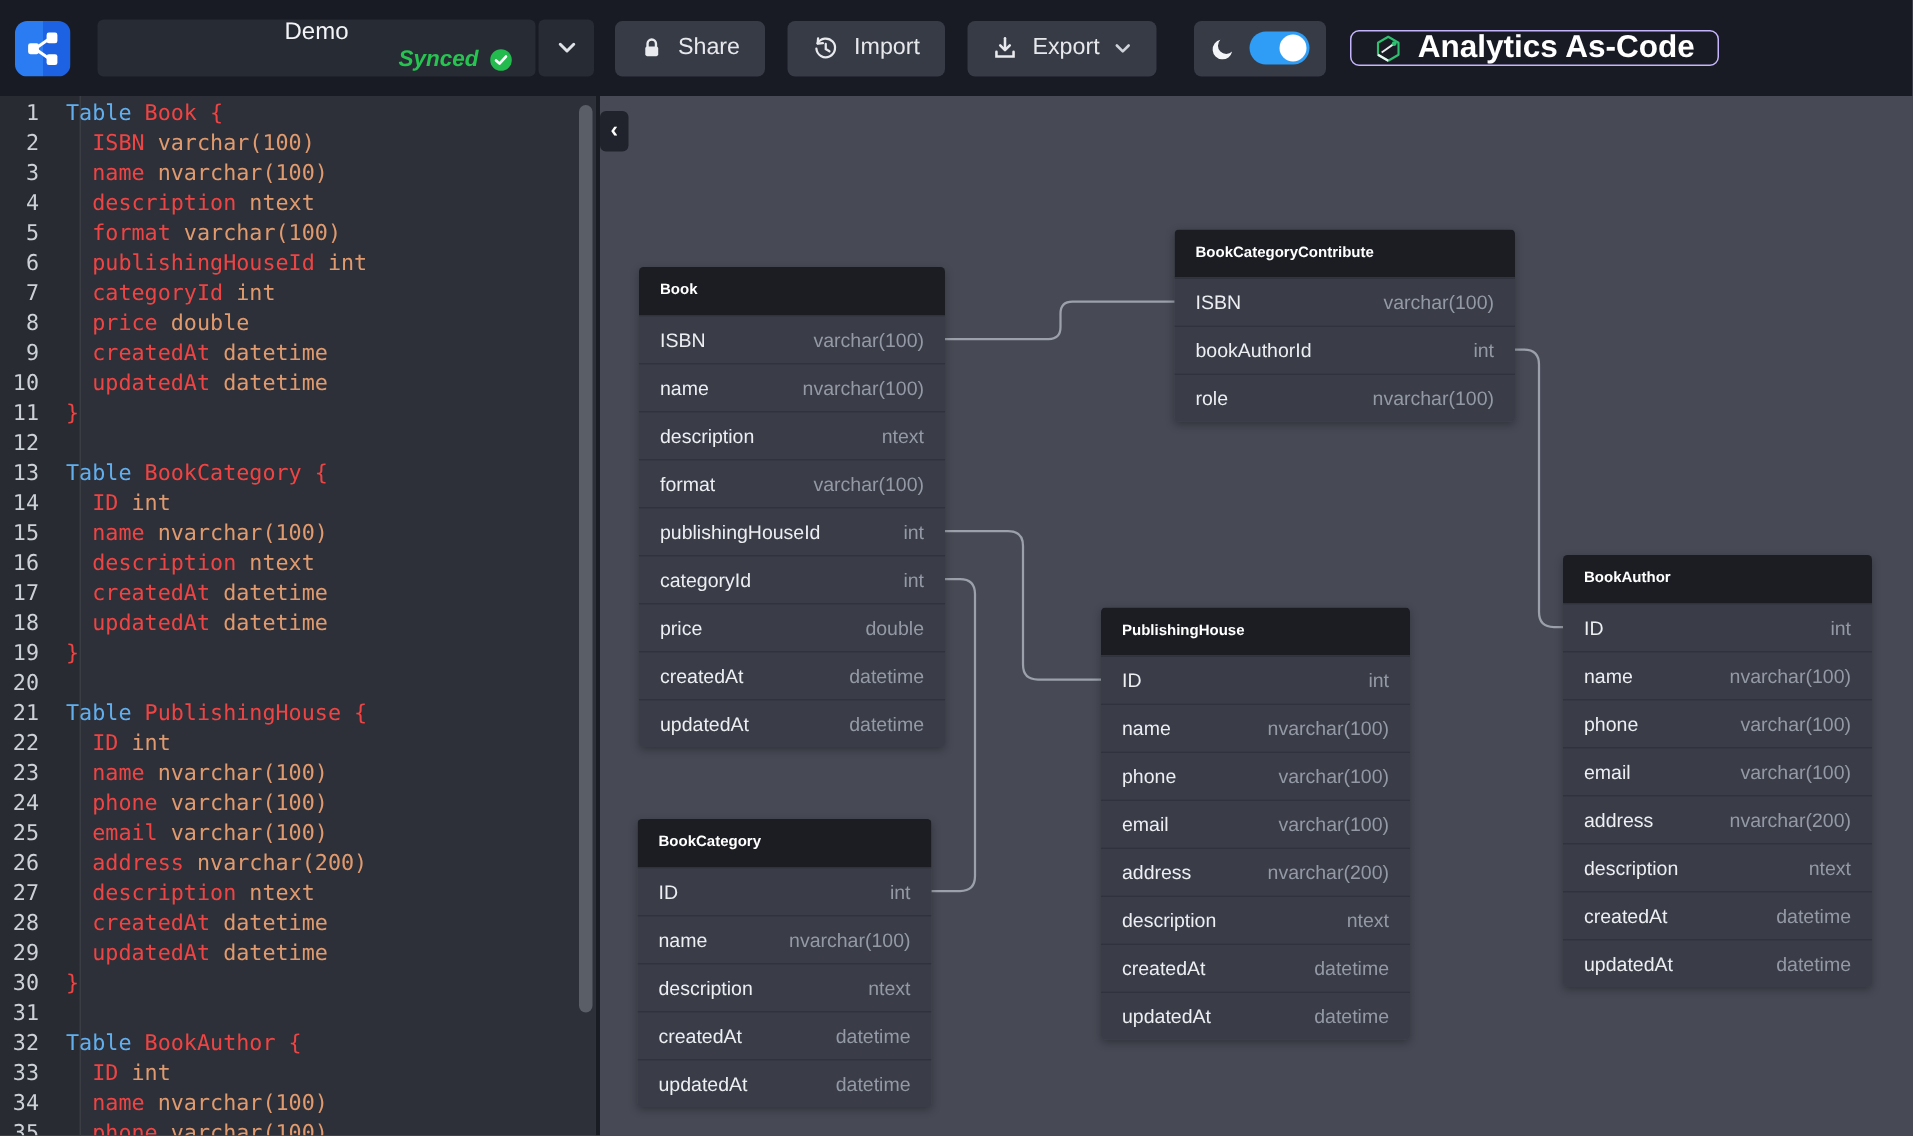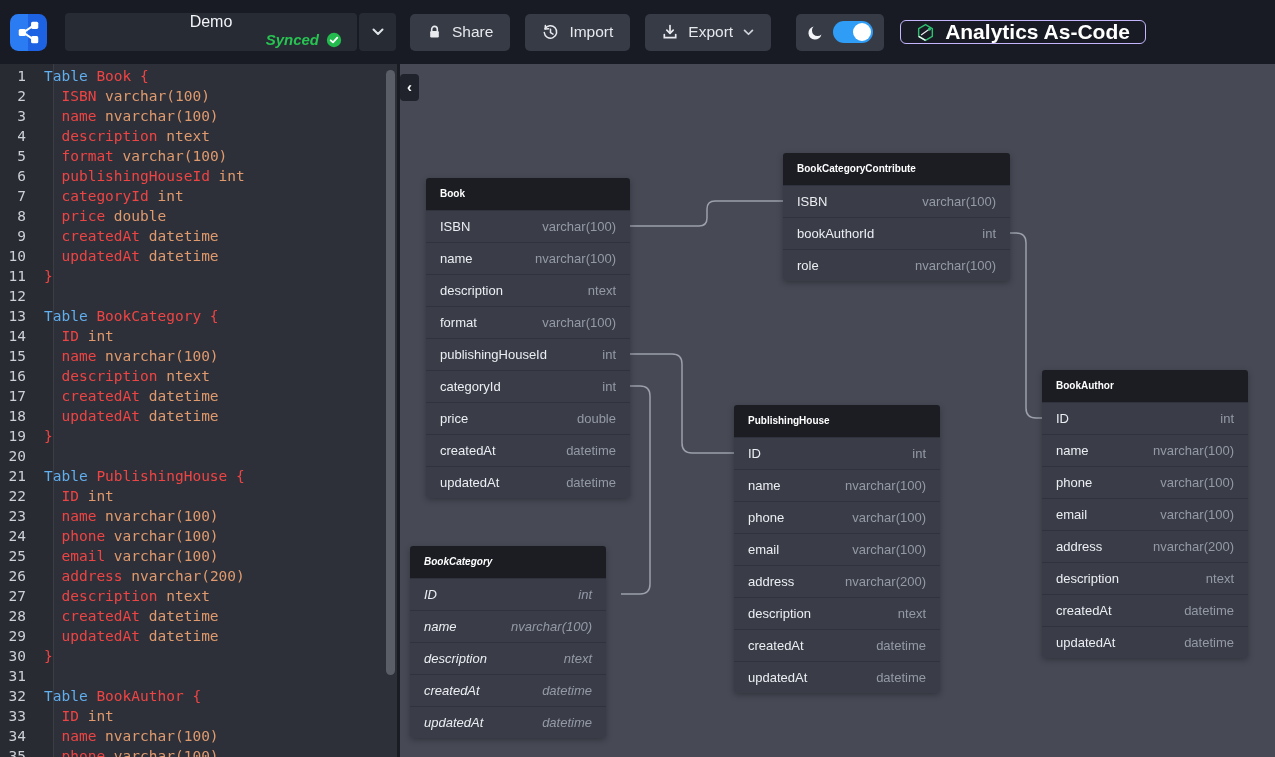--- a/index.html
+++ b/index.html
@@ -292,21 +292,21 @@
           </div>
           <div class="card-row">
             <span class="f-name">createdAt</span>
             <span class="f-type">datetime</span>
           </div>
           <div class="card-row">
             <span class="f-name">updatedAt</span>
             <span class="f-type">datetime</span>
           </div>
         </div>
-        <div class="card" style="left: 10px; top: 482px; width: 196px; font-style: italic;">
+        <div class="card" style="left: 25px; top: 482px; width: 196px;">
           <div class="card-header">BookCategory</div>
           <div class="card-row">
             <span class="f-name">ID</span>
             <span class="f-type">int</span>
           </div>
           <div class="card-row">
             <span class="f-name">name</span>
             <span class="f-type">nvarchar(100)</span>
           </div>
           <div class="card-row">

